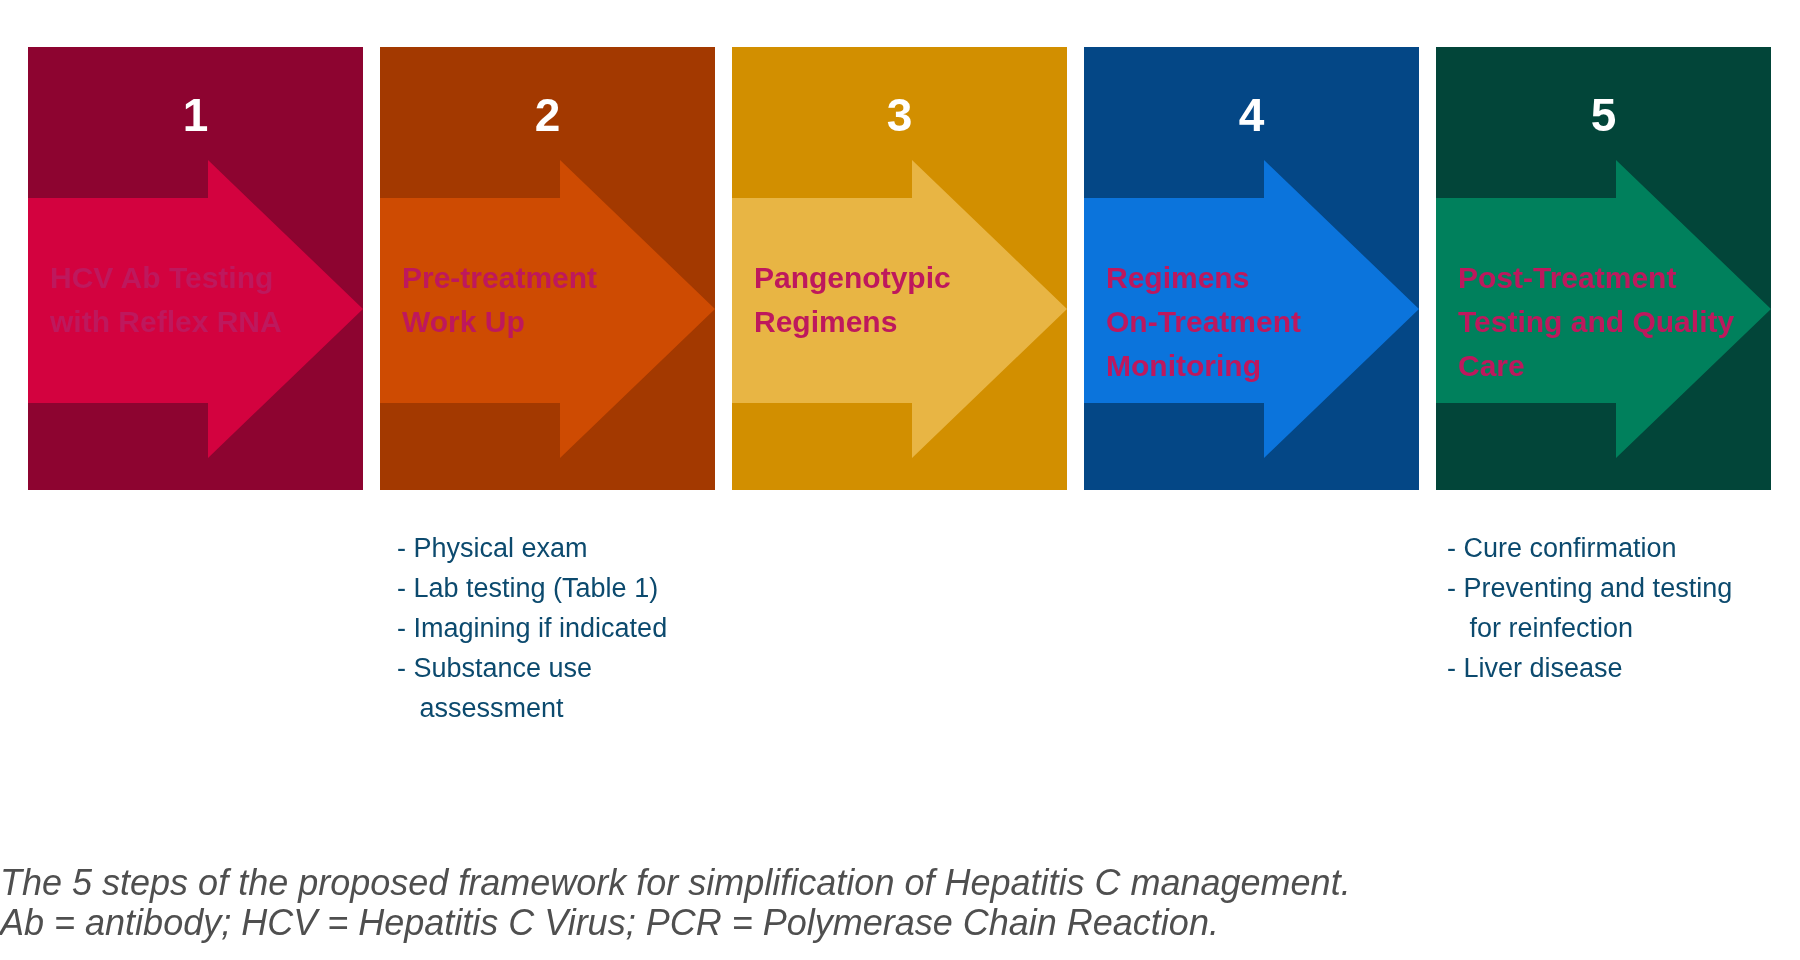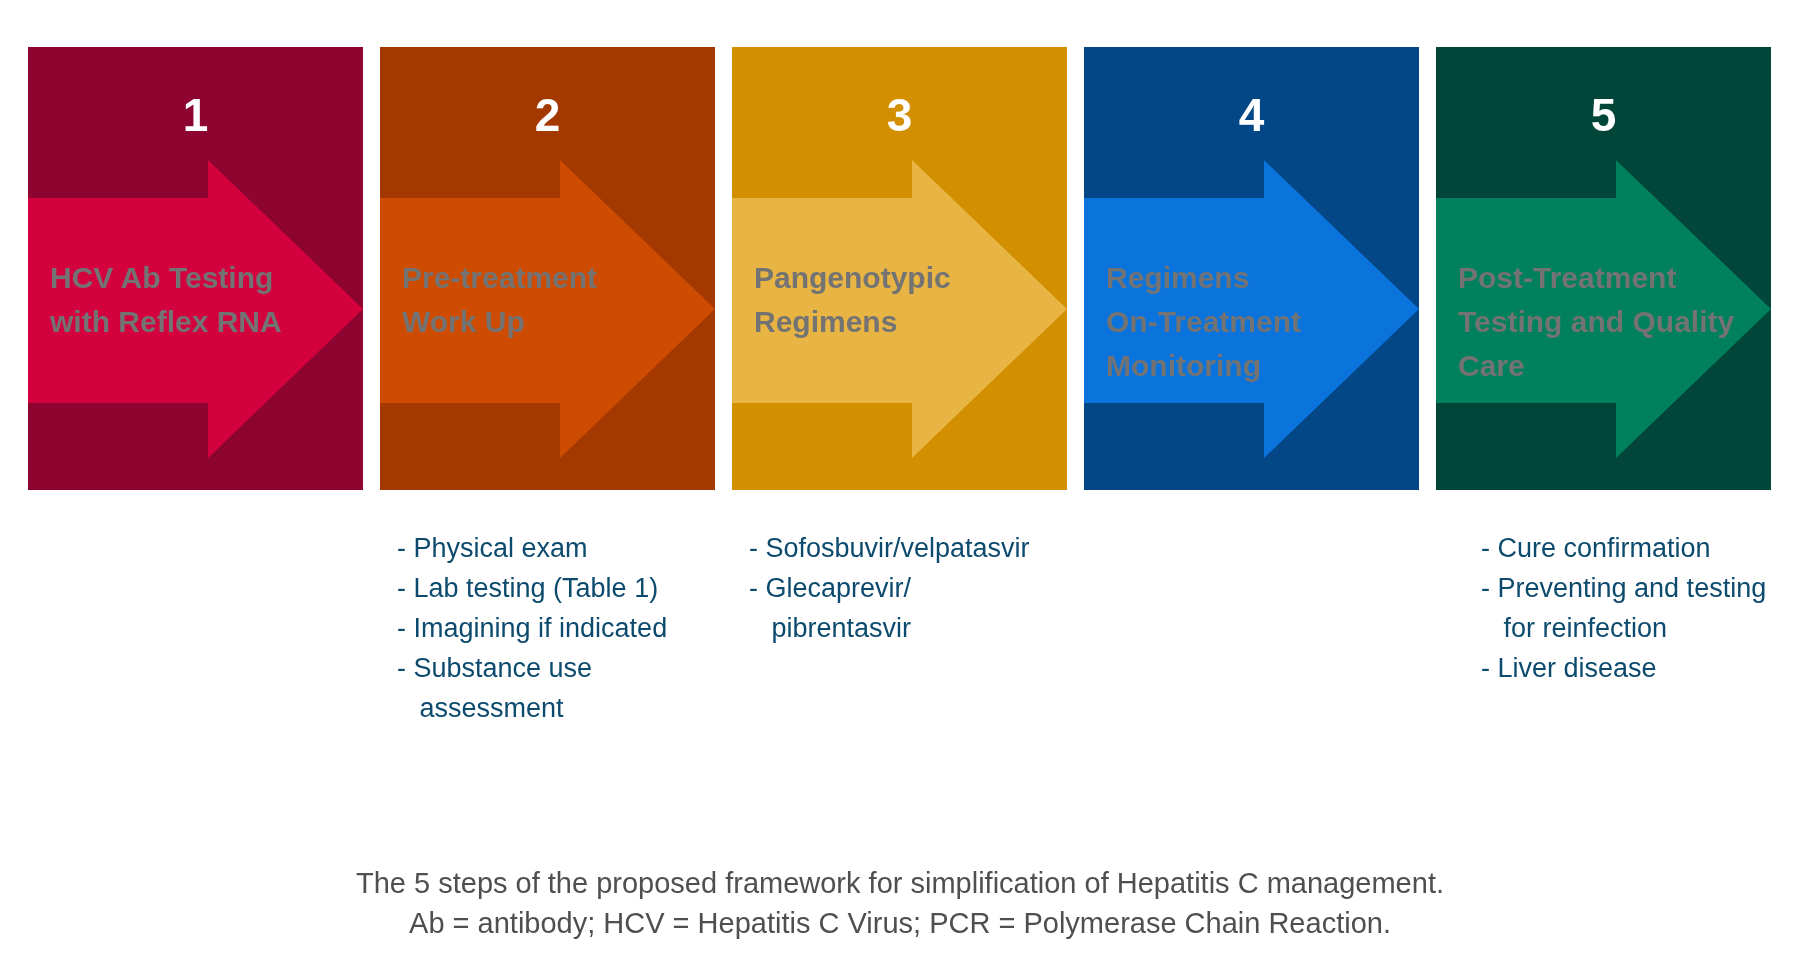--- a/index.html
+++ b/index.html
@@ -37,55 +37,55 @@
     color: #ffffff;
     font-size: 46px;
     line-height: 56px;
     font-weight: bold;
   }
   .step-title {
     position: absolute;
     left: 22px;
     right: 6px;
     top: 209px;
-    color: #737373;
+    color: #be185d;
     font-size: 30px;
     line-height: 44px;
     font-weight: bold;
   }
   .bullets {
     position: absolute;
     top: 528px;
     color: #0c4a6e;
     font-size: 27px;
     line-height: 40px;
   }
   .bullet-line {
     white-space: pre;
   }
   .caption {
     position: absolute;
     left: 0;
     right: 0;
     top: 863px;
-    text-align: center;
     color: #4f4f4f;
-    font-size: 29px;
+    font-size: 36px;
     line-height: 40px;
+    font-style: italic;
   }
   
   .pos-0 { left: 28px; }
   .pos-1 { left: 380px; }
   .pos-2 { left: 732px; }
   .pos-3 { left: 1084px; }
   .pos-4 { left: 1436px; }
   .bpos-1 { left: 397px; }
   .bpos-2 { left: 749px; }
   .bpos-3 { left: 1101px; }
-  .bpos-4 { left: 1481px; }
+  .bpos-4 { left: 1447px; }
 </style>
 </head>
 <body>
 
 <div class="canvas">
 
   <div class="step-box pos-0">
     <svg viewBox="0 0 335 443" preserveAspectRatio="none">
       <rect x="0" y="0" width="335" height="443" fill="#8D0430"></rect>
       <polygon points="0,151 180,151 180,113 335,262 180,411 180,356 0,356" fill="#D3023F"></polygon>
@@ -148,25 +148,20 @@
   </div>
 
   <div class="bullets bpos-1">
     <div class="bullet-line">- Physical exam</div>
     <div class="bullet-line">- Lab testing (Table 1)</div>
     <div class="bullet-line">- Imagining if indicated</div>
     <div class="bullet-line">- Substance use</div>
     <div class="bullet-line">   assessment</div>
   </div>
 
-  <div class="bullets bpos-2">
-    <div class="bullet-line">- Sofosbuvir/velpatasvir</div>
-    <div class="bullet-line">- Glecaprevir/</div>
-    <div class="bullet-line">   pibrentasvir</div>
-  </div>
 
 
   <div class="bullets bpos-4">
     <div class="bullet-line">- Cure confirmation</div>
     <div class="bullet-line">- Preventing and testing</div>
     <div class="bullet-line">   for reinfection</div>
     <div class="bullet-line">- Liver disease</div>
   </div>
 
   <div class="caption">

